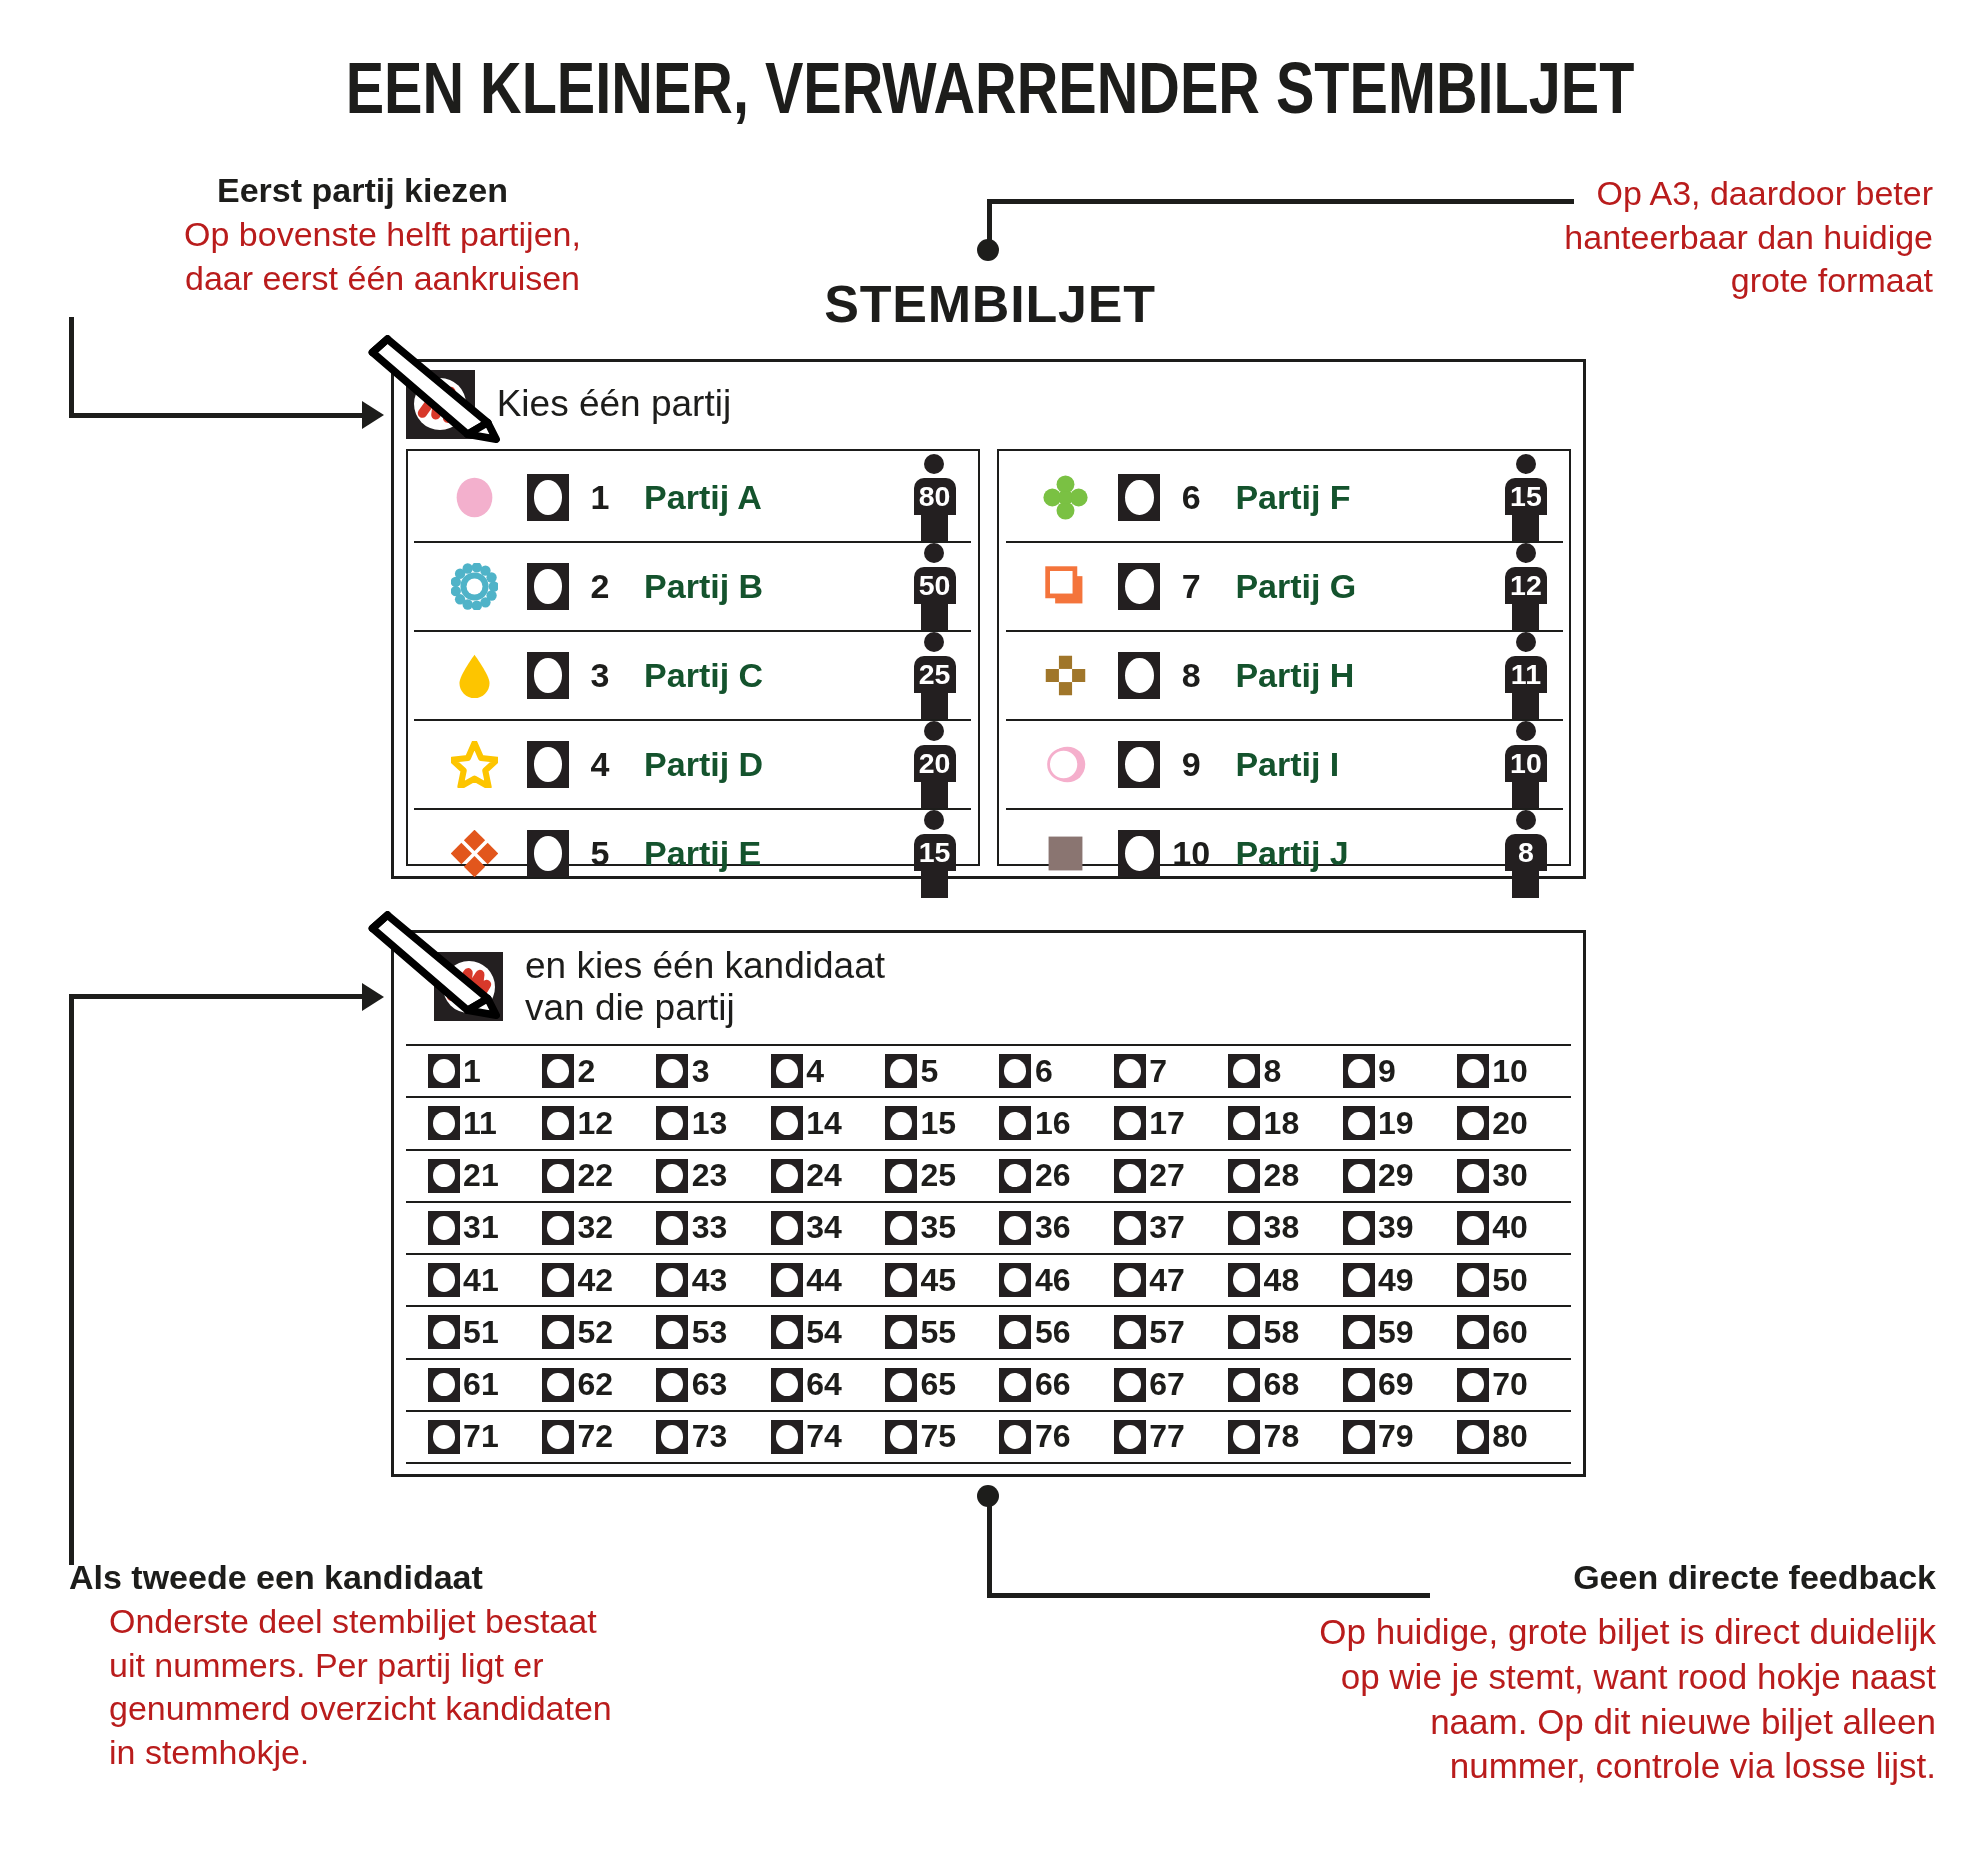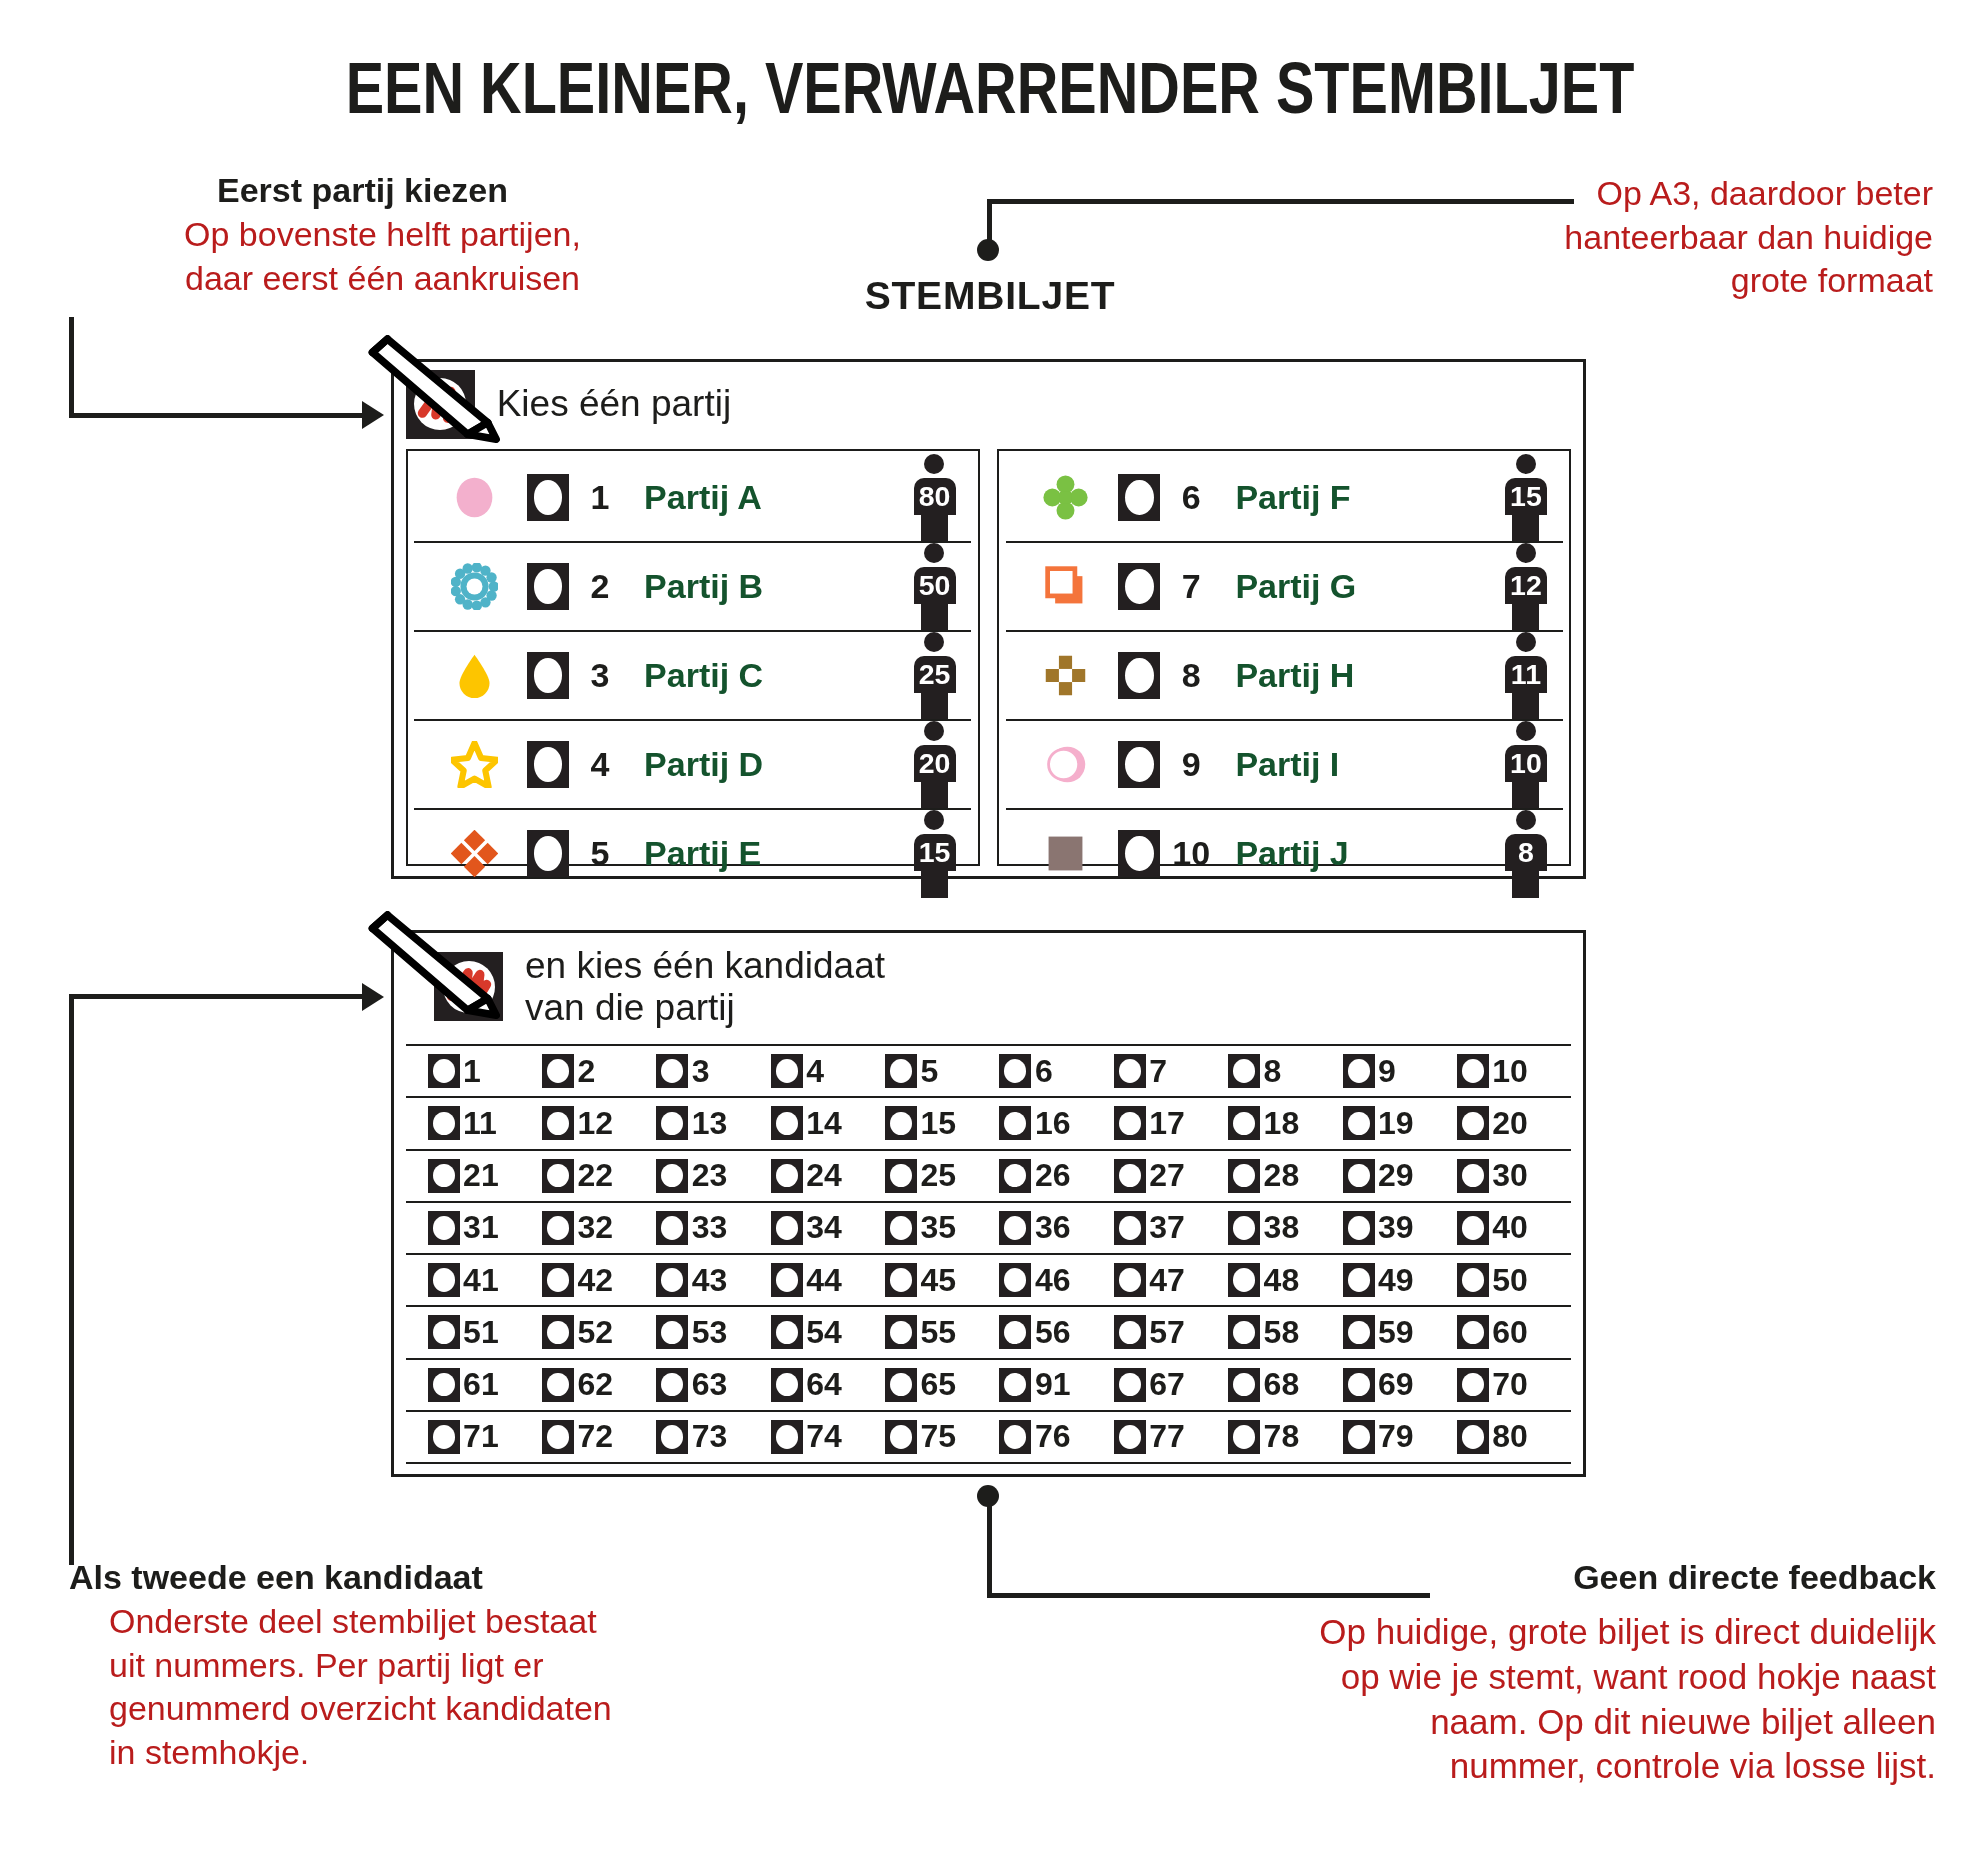--- a/index.html
+++ b/index.html
@@ -96,21 +96,21 @@
   
   #dot-bc { left: 977px; top: 1485px; }
   #lead-bc-v { left: 987px; top: 1496px; width: 5px; height: 102px; }
   #lead-bc-h { left: 987px; top: 1593px; width: 443px; height: 5px; }
 
   
   #stembiljet-label {
     position: absolute; left: 0; top: 274px; width: 1980px;
     text-align: center;
     font-family: "Liberation Sans", sans-serif;
-    font-weight: 700; font-size: 39px; letter-spacing: 0.8px;
+    font-weight: 700; font-size: 52px; letter-spacing: 0.8px;
     color: #1d1d1b;
   }
 
   
   .panel {
     position: absolute;
     border: 3.4px solid #1d1d1b;
     background: #ffffff;
   }
   #panel-top { left: 391px; top: 359px; width: 1195px; height: 520px; }
@@ -971,21 +971,21 @@
           <div class="cand-cell">
             <span class="cbox">
               <i></i>
             </span>
             <span class="cnum">65</span>
           </div>
           <div class="cand-cell">
             <span class="cbox">
               <i></i>
             </span>
-            <span class="cnum">91</span>
+            <span class="cnum">66</span>
           </div>
           <div class="cand-cell">
             <span class="cbox">
               <i></i>
             </span>
             <span class="cnum">67</span>
           </div>
           <div class="cand-cell">
             <span class="cbox">
               <i></i>

